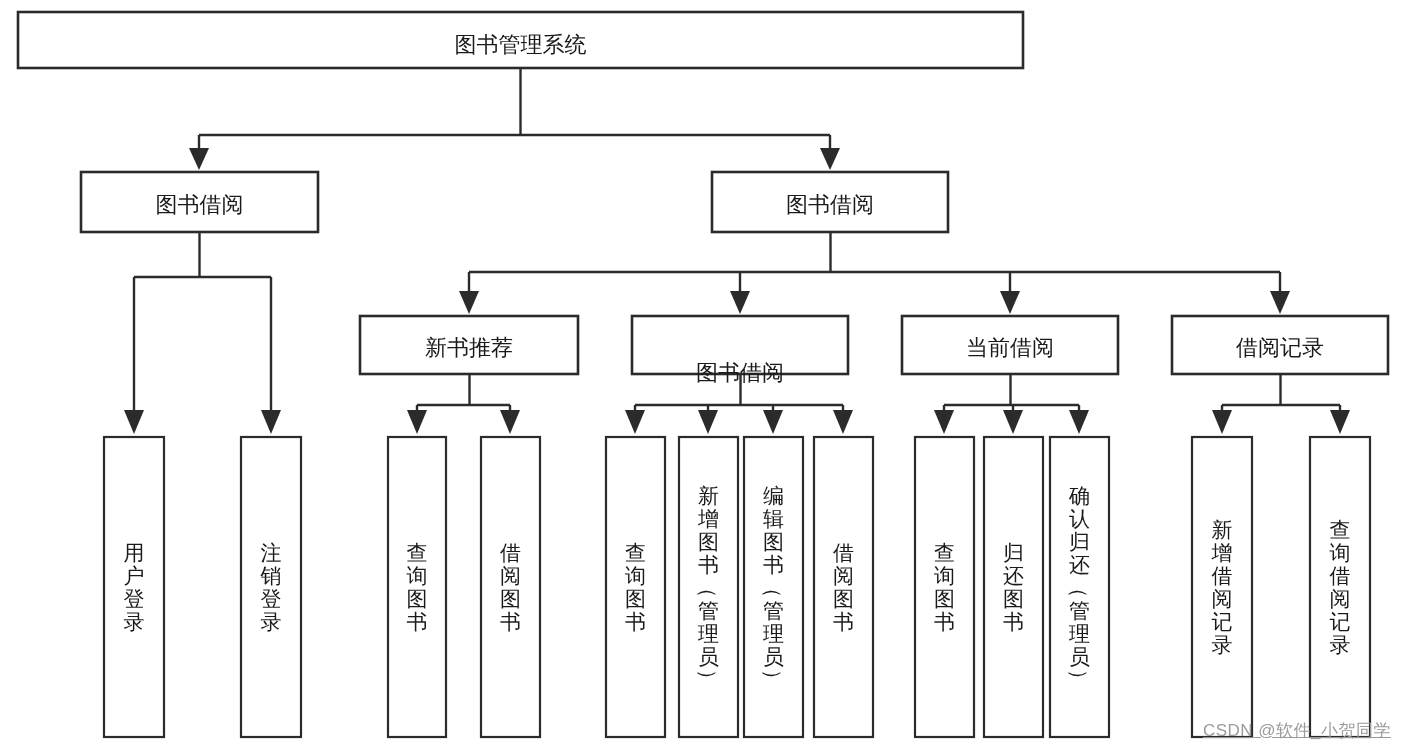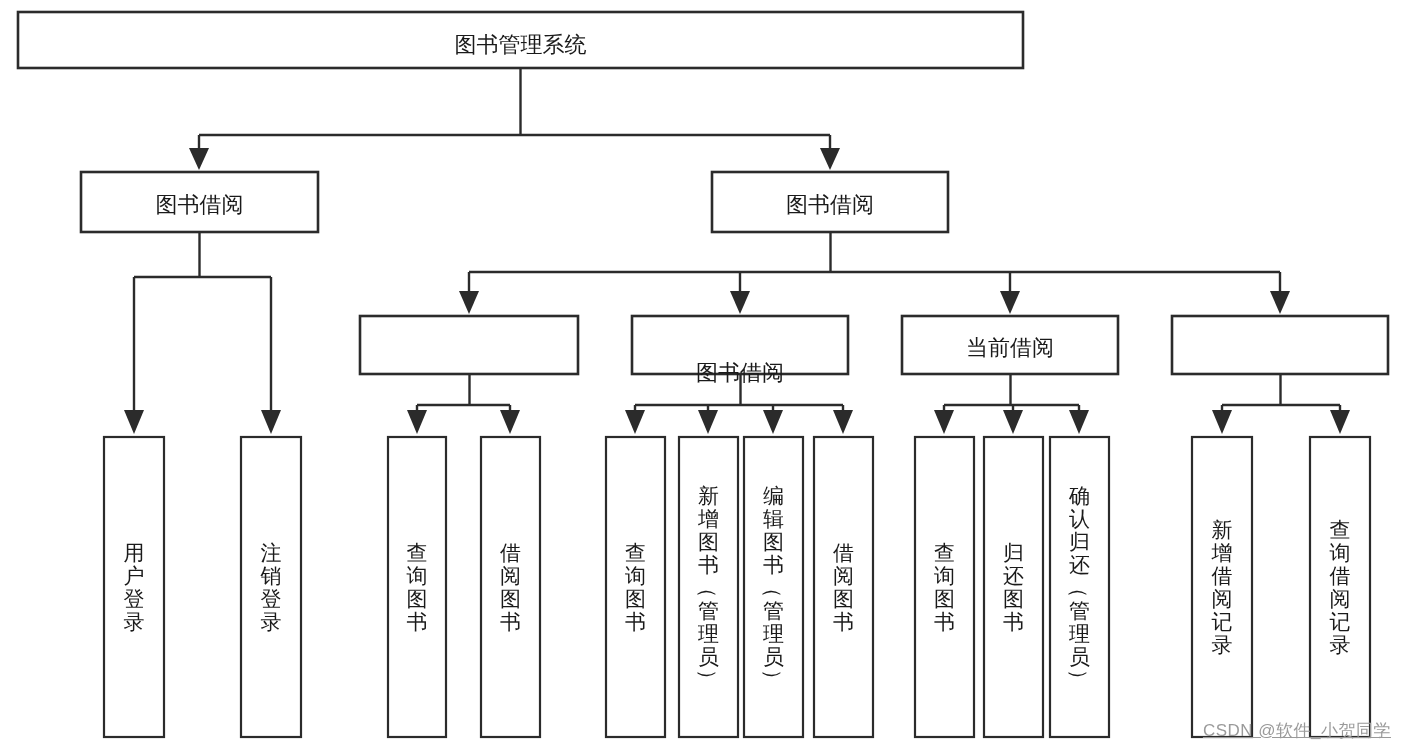--- a/index.html
+++ b/index.html
@@ -186,22 +186,24 @@
       <rect class="node-box-thin" x="1192" y="437" width="60" height="300"></rect>
       <rect class="node-box-thin" x="1310" y="437" width="60" height="300"></rect>
     </g>
   </svg>
 
   <div class="hlabel" style="left:18px; top:30px; width:1005px;">图书管理系统</div>
 
   <div class="hlabel" style="left:81px; top:190px; width:237px;">图书借阅</div>
   <div class="hlabel" style="left:712px; top:190px; width:236px;">图书借阅</div>
 
+  <div class="hlabel" style="left:360px; top:333px; width:218px;">新书推荐</div>
   <div class="hlabel" style="left:632px; top:333px; width:216px;margin-top:25px;">图书借阅</div>
   <div class="hlabel" style="left:902px; top:333px; width:216px;">当前借阅</div>
+  <div class="hlabel" style="left:1172px; top:333px; width:216px;">借阅记录</div>
 
   <div id="leaf-labels">
       <div class="vlabel-wrap" style="left: 104px; top: 541px; width: 60px;">
         <span class="vchar">用</span>
         <span class="vchar">户</span>
         <span class="vchar">登</span>
         <span class="vchar">录</span>
       </div>
       <div class="vlabel-wrap" style="left: 241px; top: 541px; width: 60px;">
         <span class="vchar">注</span>

